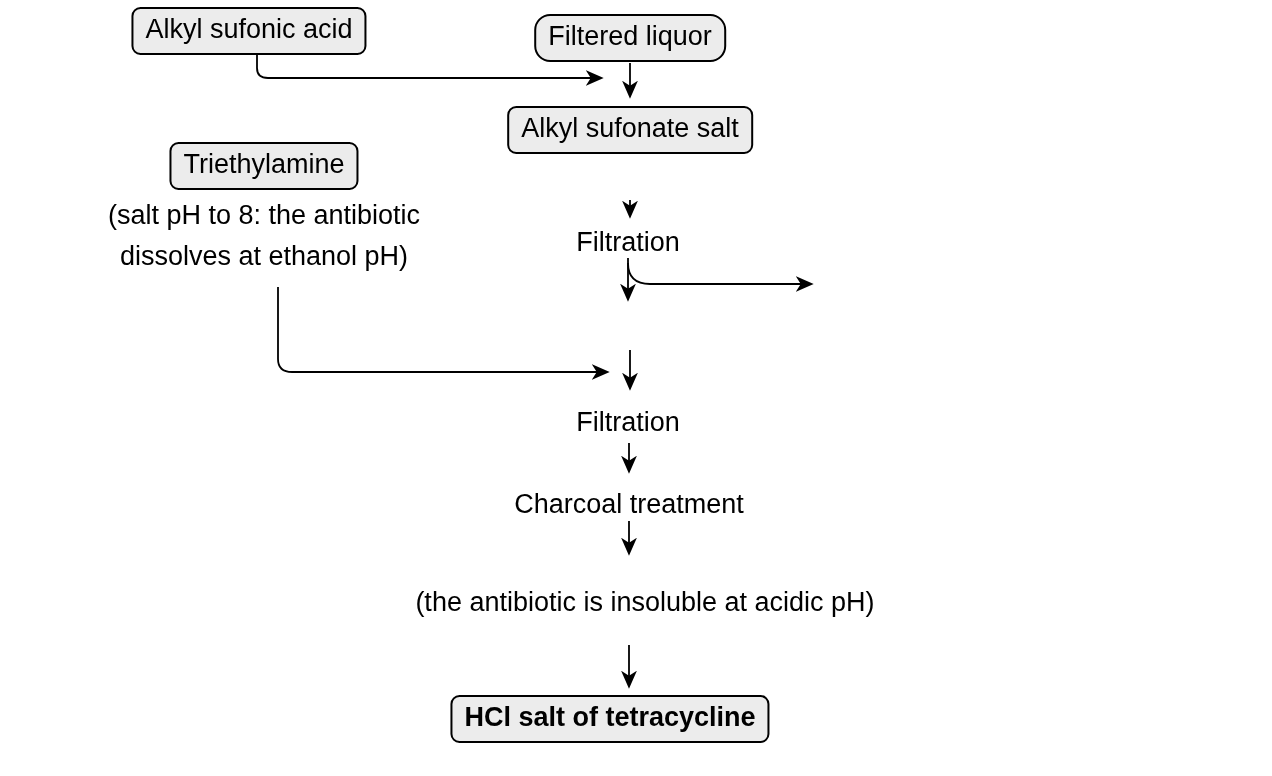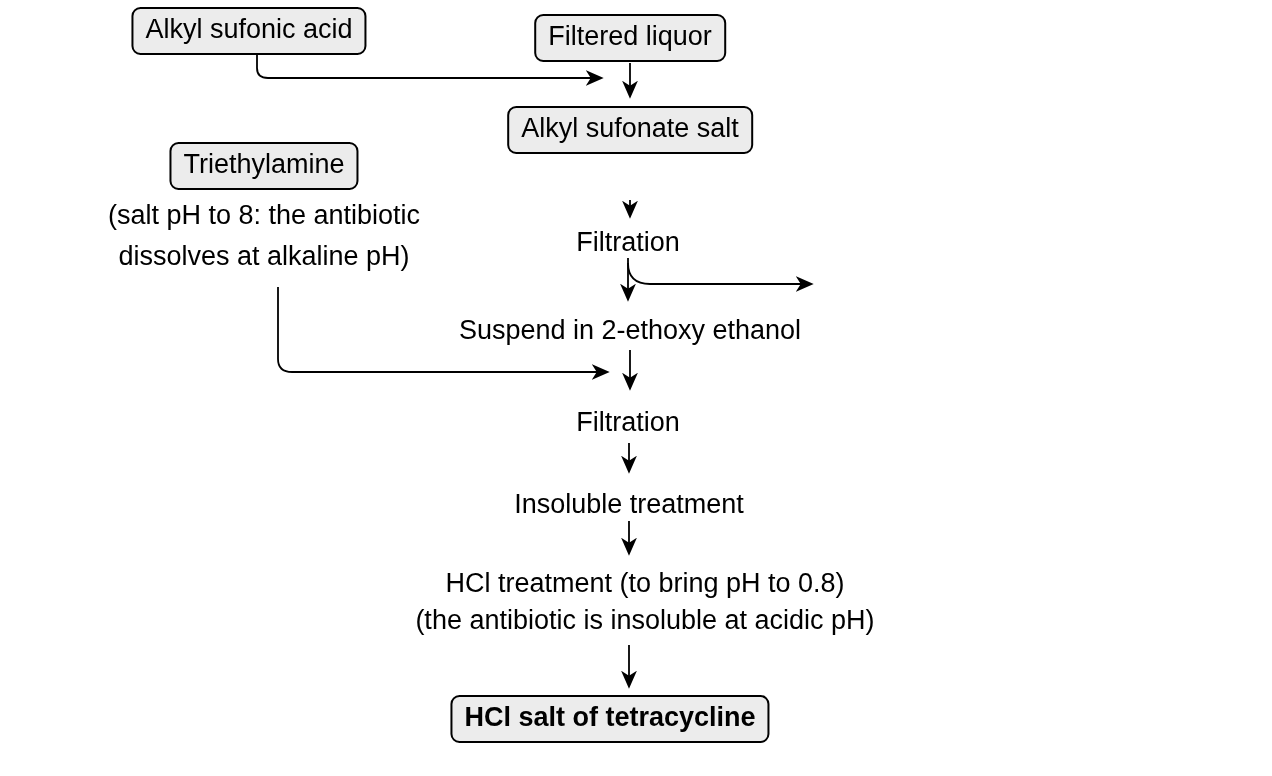--- a/index.html
+++ b/index.html
@@ -71,41 +71,39 @@
       <path d="M 630 350 L 630 388" marker-end="url(#arrow)"></path>
       <path d="M 278 287 L 278 359 Q 278 372 292 372 L 607 372" marker-end="url(#arrow)"></path>
       <path d="M 629 443 L 629 471" marker-end="url(#arrow)"></path>
       <path d="M 629 521 L 629 553" marker-end="url(#arrow)"></path>
       <path d="M 629 645 L 629 686" marker-end="url(#arrow)"></path>
     </g>
   </svg>
 
   <div class="node" style="left:249px; top:31px;">Alkyl sufonic acid</div>
 
-  <div class="node" style="left:630px; top:38px;">Filtered liquor</div>
+  <div class="node" style="left:630px; top:38px;border-radius:16px;">Filtered liquor</div>
 
   <div class="node" style="left:630px; top:130px;">Alkyl sufonate salt</div>
 
   <div class="node" style="left:264px; top:166px;">Triethylamine</div>
 
 
   <div class="node" style="left:610px; top:719px;font-weight:bold;">HCl salt of tetracycline</div>
 
 
   <div class="plain" style="left:628px; top:242px;">Filtration</div>
 
-  <div class="plain" style="left:630px; top:330px;">Suspend in 2-ethoxy ethanol</div>
 
   <div class="plain two-line-triethylamine" style="left:264px; top:236px;">
     <div>(salt pH to 8: the antibiotic</div>
-    <div>dissolves at alkaline pH)</div>
+    <div>dissolves at ethanol pH)</div>
   </div>
 
   <div class="plain" style="left:628px; top:422px;">Filtration</div>
 
-  <div class="plain" style="left:629px; top:504px;">Insoluble treatment</div>
+  <div class="plain" style="left:629px; top:504px;">Charcoal treatment</div>
 
   <div class="plain two-line-hcl" style="left:645px; top:602px;">
-    <div>HCl treatment (to bring pH to 0.8)</div>
     <div>(the antibiotic is insoluble at acidic pH)</div>
   </div>
 
 </div>
 
 </body></html>

